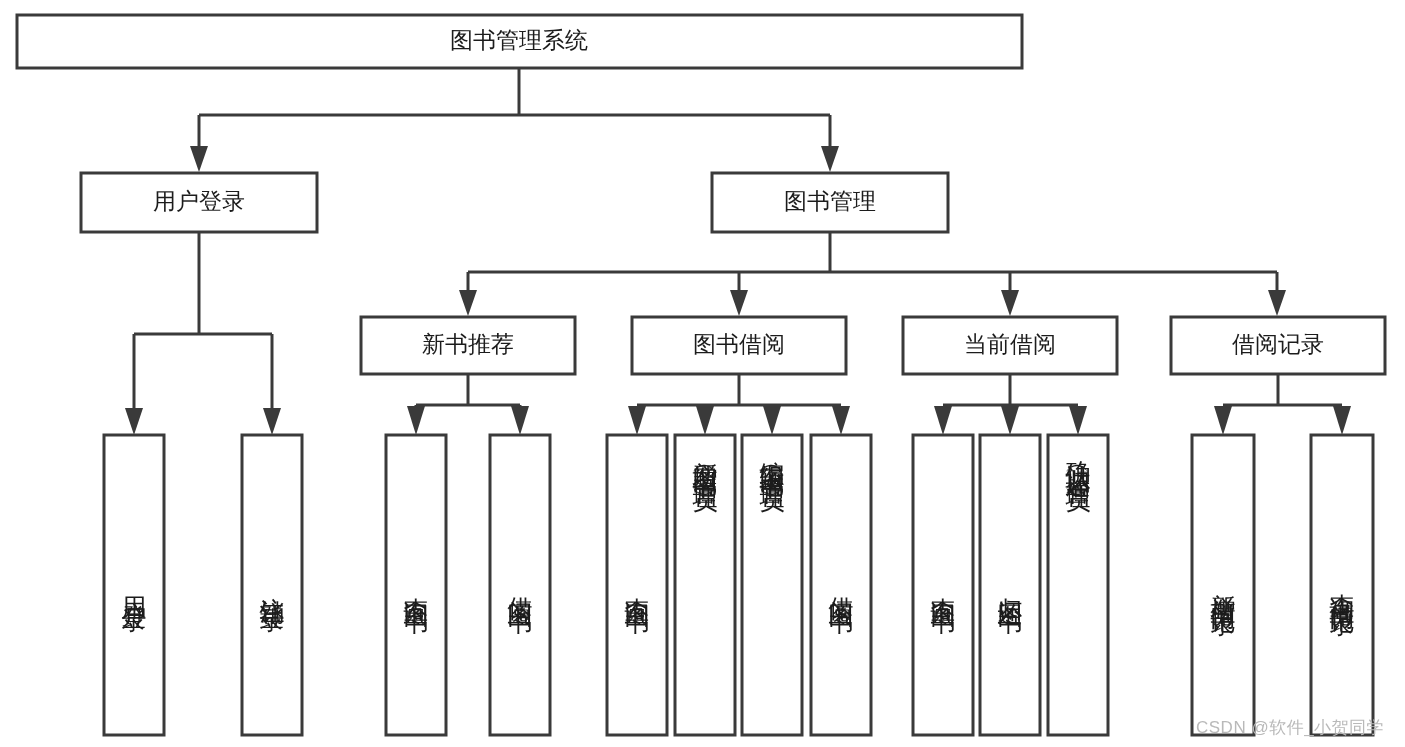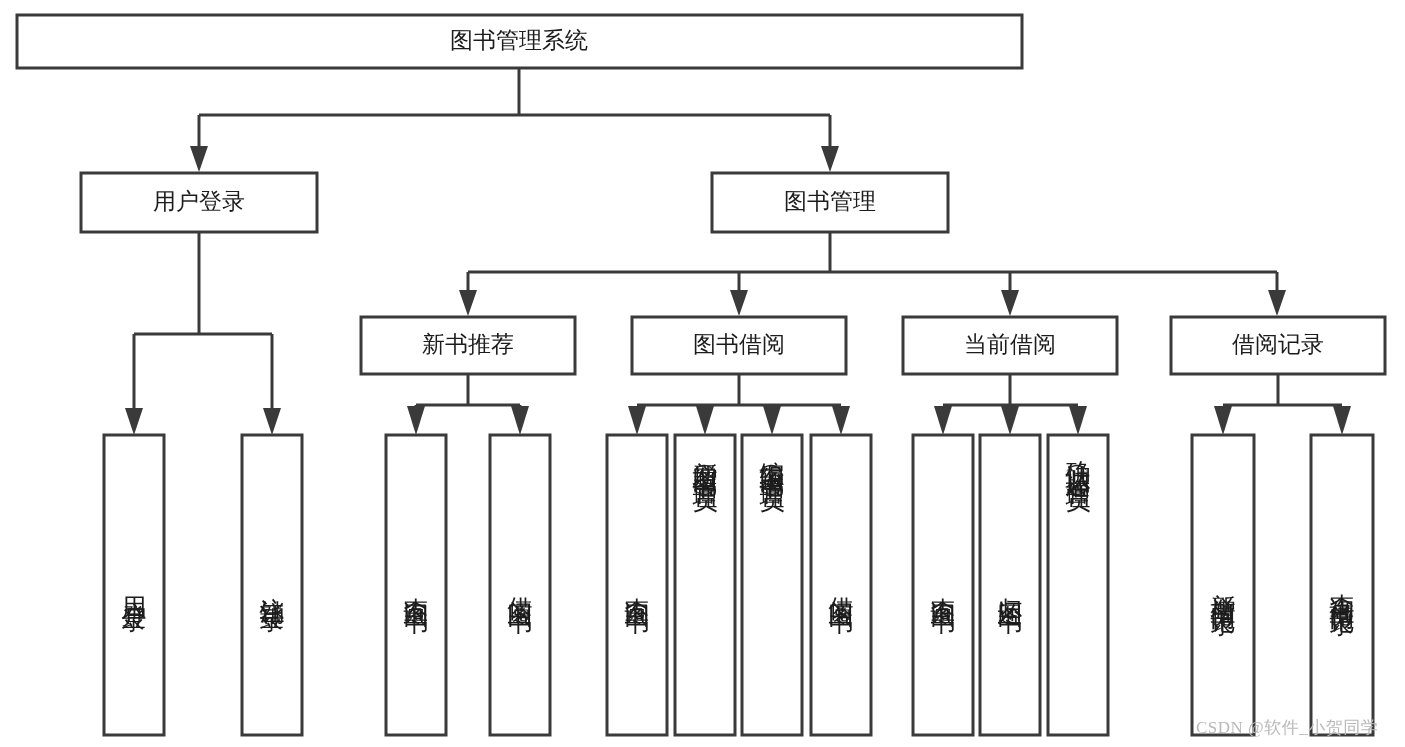--- a/index.html
+++ b/index.html
@@ -59,21 +59,21 @@
     letter-spacing: 4px;
     color: #1c1c1c;
     text-align: center;
     white-space: nowrap;
     pointer-events: none;
   }
   .watermark {
     position: absolute;
     left: 1196px;
     top: 716px;
-    font-family: Liberation Serif, serif;
+    font-family: Liberation Sans, sans-serif;
     font-size: 17px;
     color: #b9b9b9;
     white-space: nowrap;
     letter-spacing: 0.5px;
   }
 </style>
 </head>
 <body>
 
 <div id="diagram-root">

